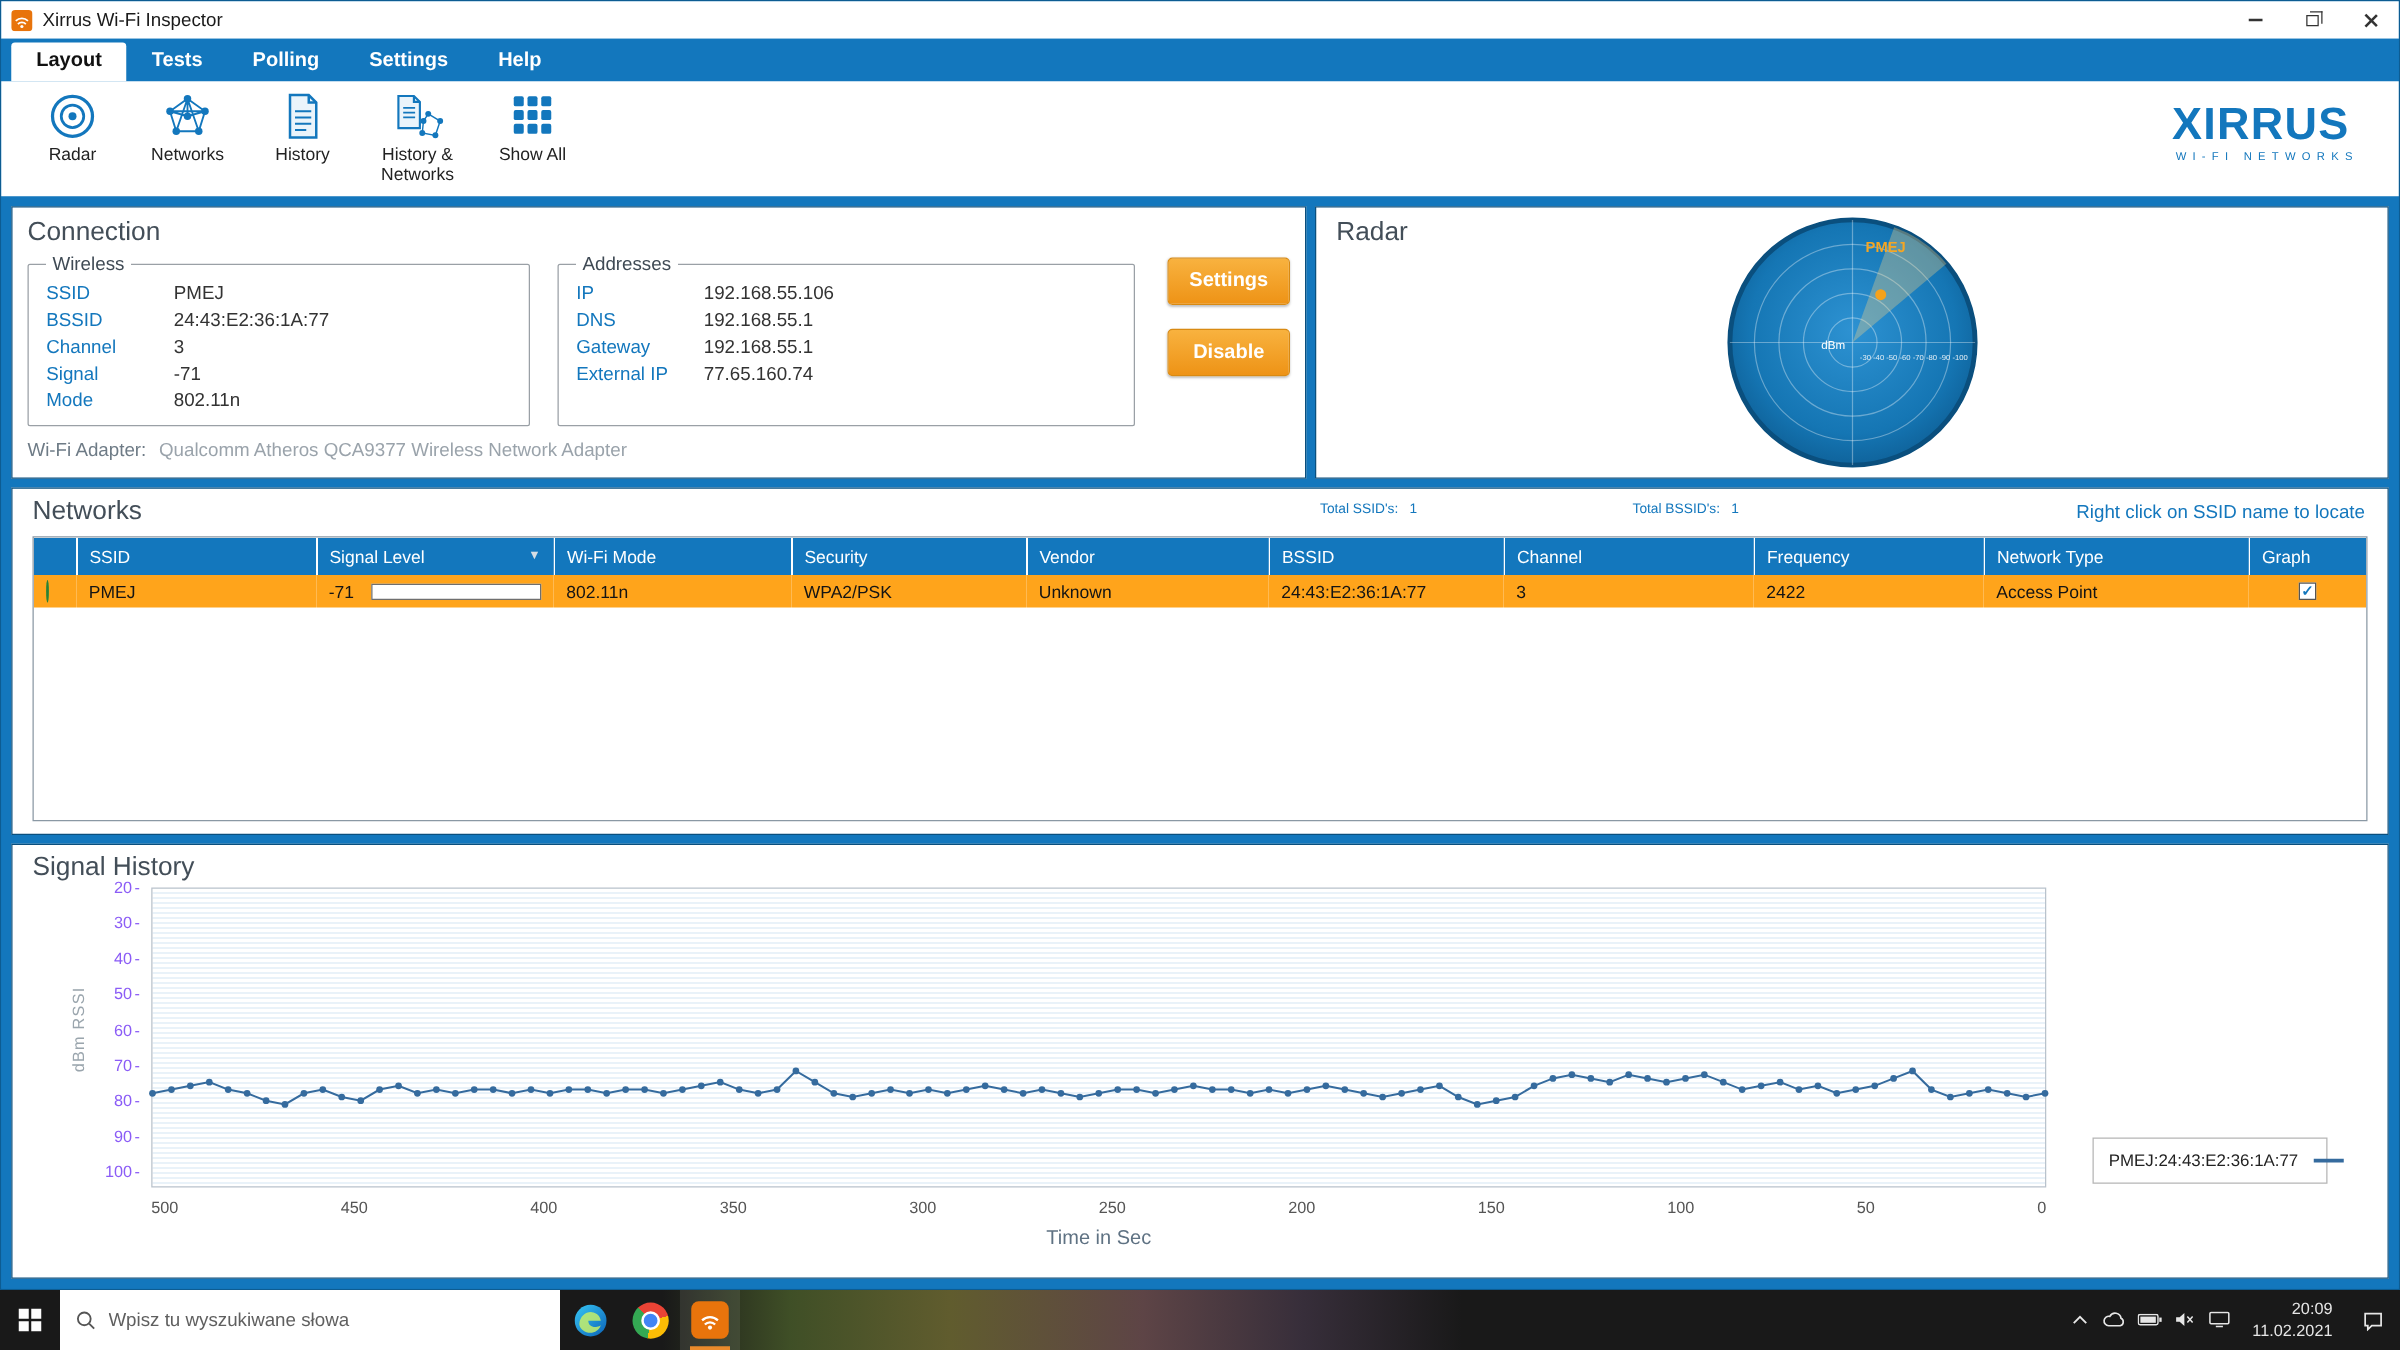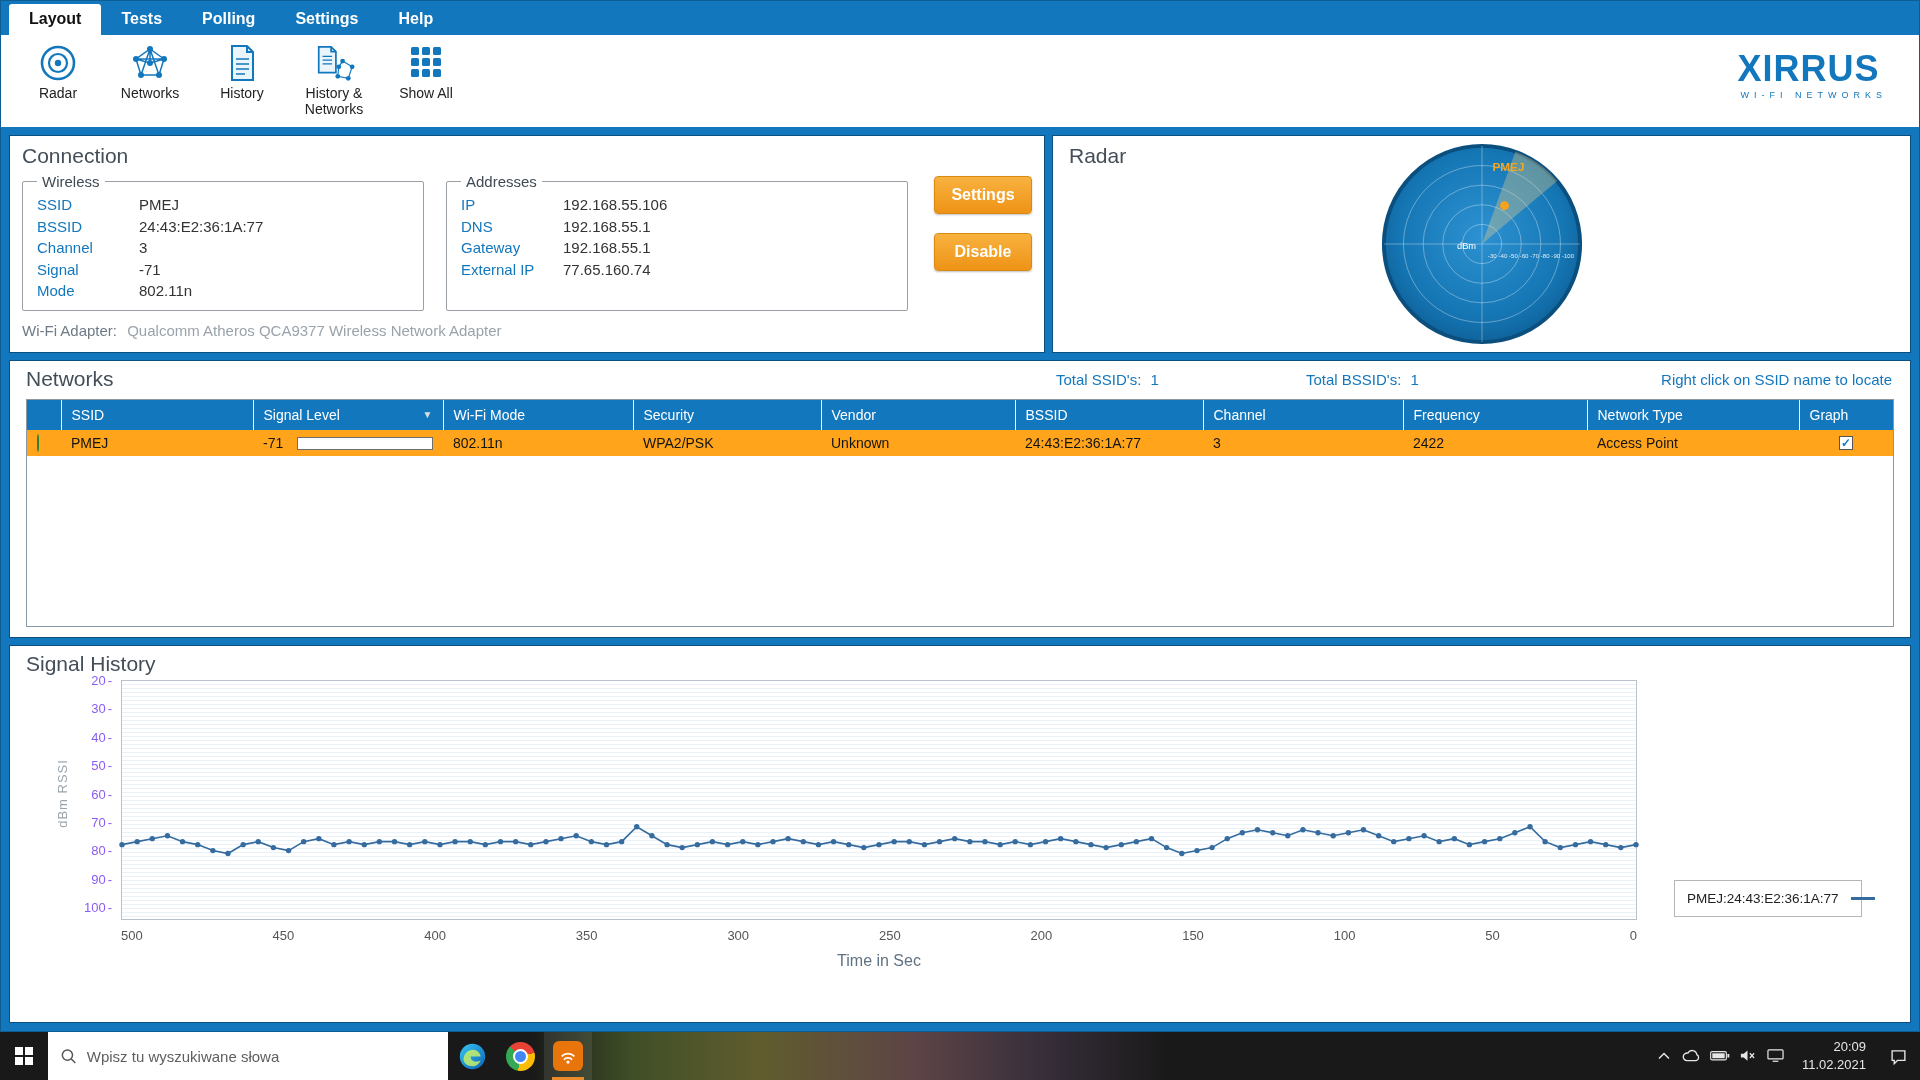--- a/index.html
+++ b/index.html
@@ -62,21 +62,21 @@
   .panel.radar .panel-title{position:absolute;left:16px;top:8px;}
   .radar-svg{position:absolute;left:50%;top:5px;transform:translateX(-50%);width:206px;height:206px;}
   .radar-ssid{font-size:12px;font-weight:bold;fill:#f5a623;text-anchor:middle;}
   .radar-dbm{font-size:9.5px;fill:#ffffff;text-anchor:end;}
   .radar-scale{font-size:6px;fill:#e3eef6;}
 
   
   .panel.networks{height:278px;padding:6px 16px 10px 16px;display:flex;flex-direction:column;flex:0 0 auto;}
   .nets-head{position:relative;height:28px;flex:0 0 auto;}
   .nets-head .panel-title{position:absolute;left:0;top:0;}
-  .stat{position:absolute;top:4px;color:#1377BD;font-size:15px;display:flex;gap:9px;}
+  .stat{position:absolute;top:4px;color:#1377BD;font-size:11px;display:flex;gap:9px;}
   .stat.s1{left:1030px;} .stat.s2{left:1280px;}
   .hint{position:absolute;right:2px;top:4px;color:#1377BD;font-size:15px;}
   .table-wrap{margin-top:4px;flex:1;border:1px solid #8a98a4;background:#fff;overflow:hidden;}
   table{border-collapse:collapse;table-layout:fixed;width:100%;font-size:14px;}
   thead th{background:#1377BD;color:#fff;font-weight:normal;text-align:left;padding:7px 10px;border-right:1px solid rgba(255,255,255,.35);position:relative;white-space:nowrap;}
   thead th:last-child{border-right:none;}
   .sort-arrow{position:absolute;right:10px;top:9px;font-size:10px;color:#d7dee4;}
   tbody tr.selected{background:#FFA41B;color:#141414;}
   tbody td{padding:5px 10px;white-space:nowrap;overflow:hidden;}
   .sigcell{display:flex;align-items:center;}
@@ -121,20 +121,39 @@
   .tray-icon{width:28px;height:48px;display:flex;align-items:center;justify-content:center;}
   .clock{text-align:right;font-size:13px;line-height:1.35;padding:0 10px 0 12px;}
   .action-center{width:44px;height:48px;display:flex;align-items:center;justify-content:center;}
 </style>
 </head>
 <body>
 
 <div class="screen">
   <div class="app-window">
 
+    <div class="titlebar">
+      <svg class="app-icon" viewBox="0 0 16 16">
+        <rect width="16" height="16" rx="3" fill="#E8740C"></rect>
+        <path d="M5 10.6a4.2 4.2 0 0 1 6 0 M3.4 8.2a6.6 6.6 0 0 1 9.2 0" stroke="#fff" stroke-width="1.3" fill="none"></path>
+        <circle cx="8" cy="12.4" r="1.2" fill="#fff"></circle>
+      </svg>
+      <span class="title">Xirrus Wi-Fi Inspector</span>
+      <div class="win-controls">
+        <div class="win-btn">
+            <span class="glyph-min"></span>
+          </div>
+        <div class="win-btn">
+            <span class="glyph-max"></span>
+          </div>
+        <div class="win-btn">
+            <span class="glyph-x"></span>
+          </div>
+      </div>
+    </div>
 
     <div class="menubar">
       <div class="menu-item active">Layout</div>
       <div class="menu-item">Tests</div>
       <div class="menu-item">Polling</div>
       <div class="menu-item">Settings</div>
       <div class="menu-item">Help</div>
     </div>
 
     <div class="toolbar">

